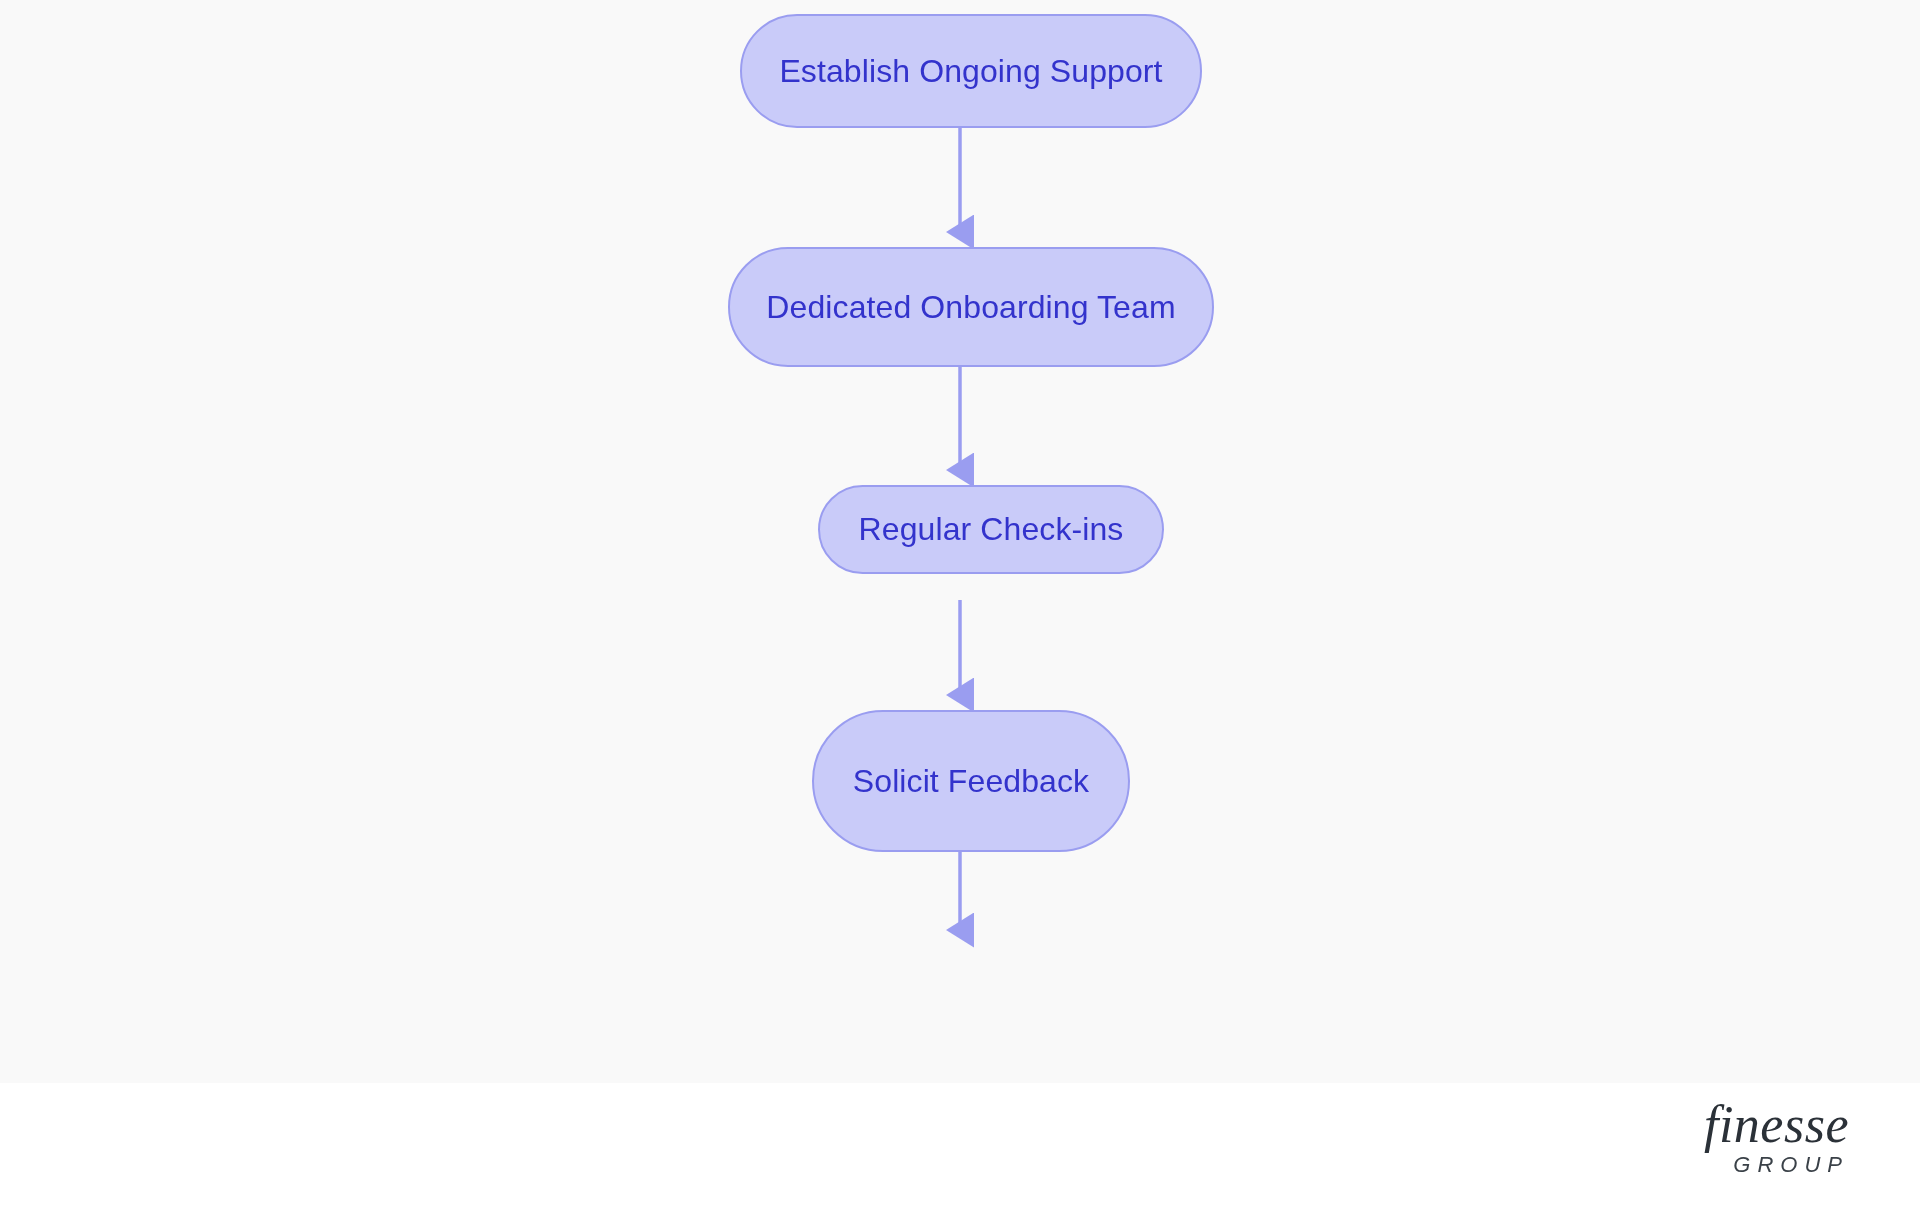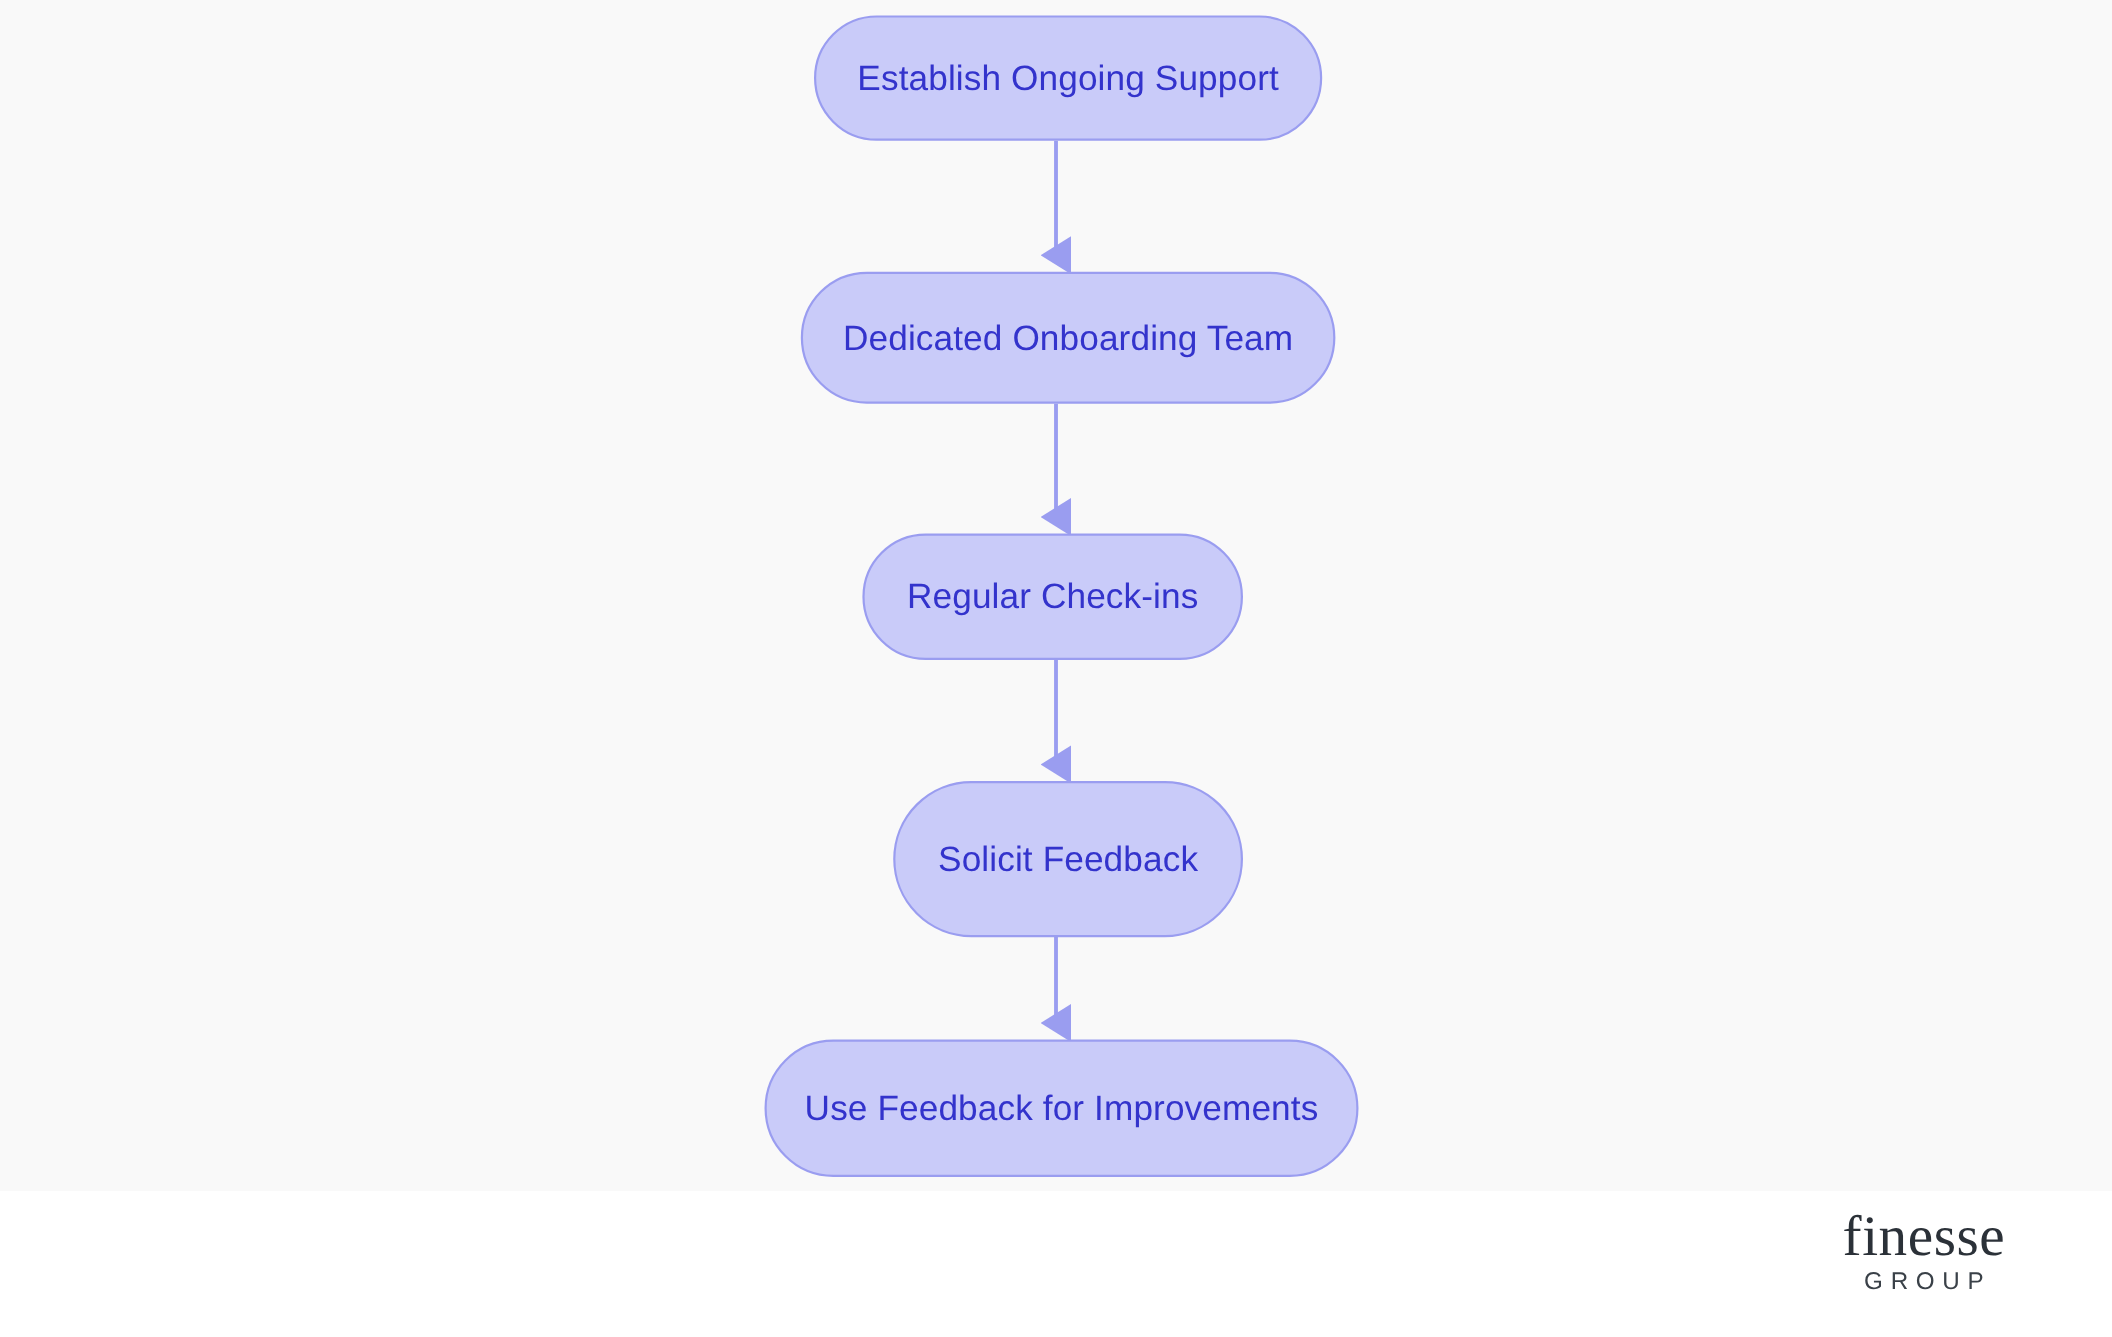--- a/index.html
+++ b/index.html
@@ -61,24 +61,25 @@
   #footer {
     position: absolute;
     left: 0;
     top: 1083px;
     width: 1920px;
     height: 132px;
     background: #ffffff;
   }
   #logo {
     position: absolute;
-    right: 56px;
+    right: 71px;
     top: 14px;
-    text-align: center;
+    text-align: right;
     width: 230px;
+    font-style: italic;
   }
   #logo .logo-word {
     font-family: "Liberation Serif", serif;
     font-size: 52px;
     line-height: 56px;
     color: #2b3138;
     letter-spacing: 0.5px;
     font-weight: 400;
   }
   #logo .logo-sub {
@@ -122,31 +123,28 @@
       </svg>
 
       <div class="node" style="left:740px; top:14px; width:462px; height:114px;">
         <span>Establish Ongoing Support</span>
       </div>
 
       <div class="node" style="left:728px; top:247px; width:486px; height:120px;">
         <span>Dedicated Onboarding Team</span>
       </div>
 
-      <div class="node" style="left:784px; top:485px; width:346px; height:115px;">
+      <div class="node" style="left:818px; top:485px; width:346px; height:89px;">
         <span>Regular Check-ins</span>
       </div>
 
       <div class="node" style="left:812px; top:710px; width:318px; height:142px;">
         <span>Solicit Feedback</span>
       </div>
 
-      <div class="node" style="left:695px; top:945px; width:540px; height:125px;">
-        <span>Use Feedback for Improvements</span>
-      </div>
 
     </div>
   </div>
 
   <div id="footer">
     <div id="logo">
       <div class="logo-word">finesse</div>
       <div class="logo-sub">GROUP</div>
     </div>
   </div>

